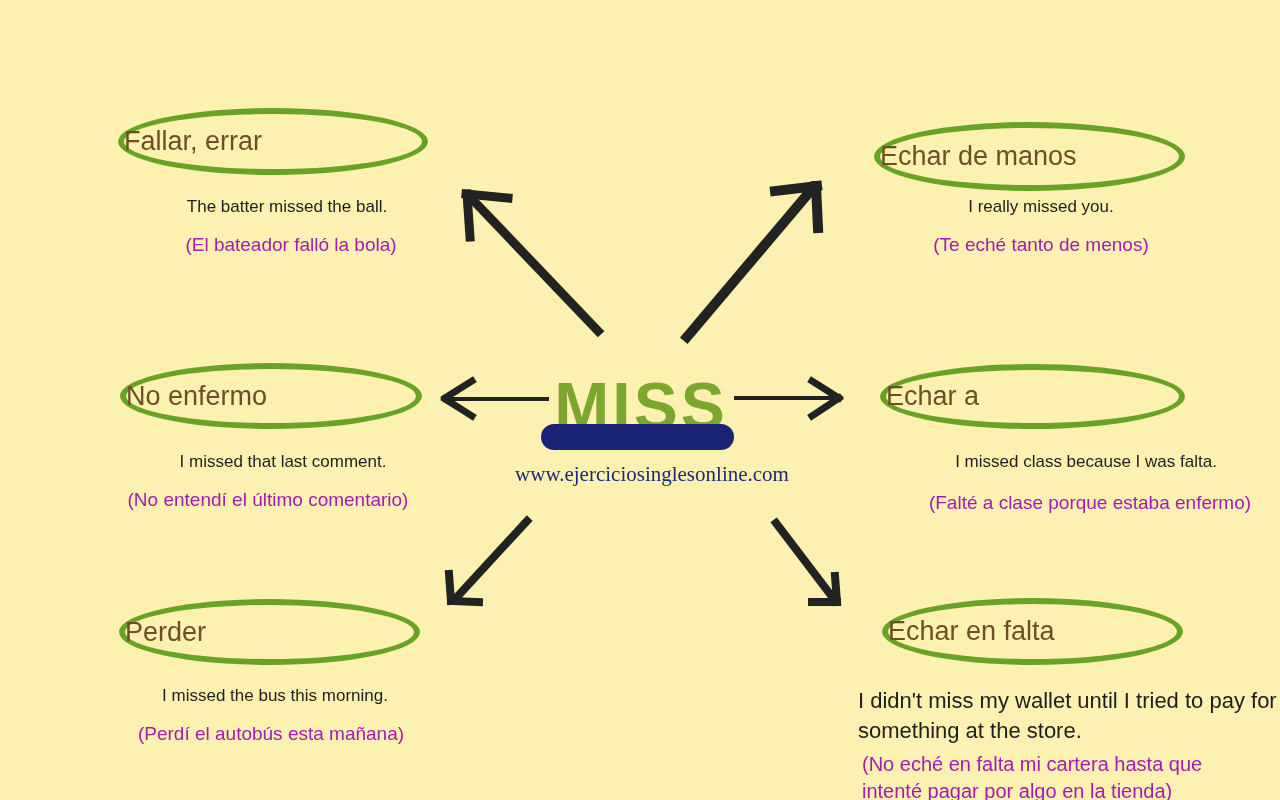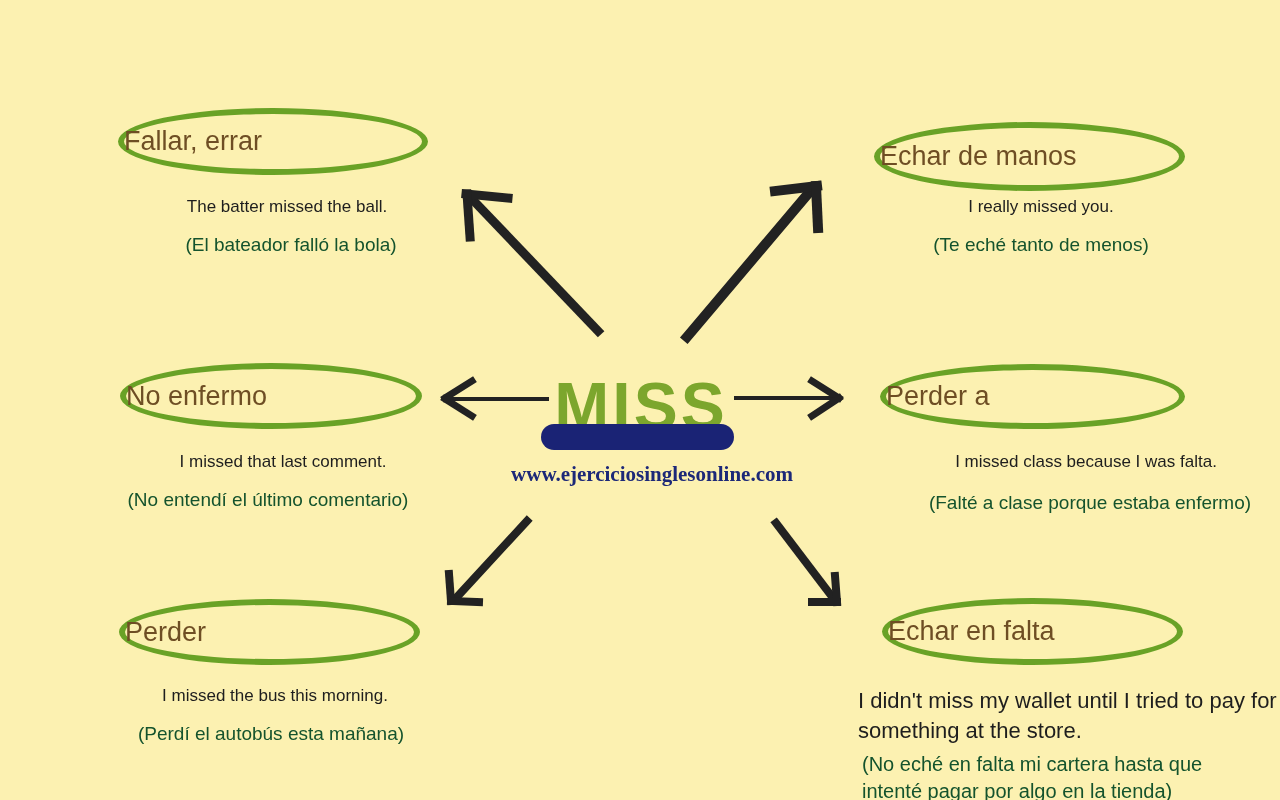--- a/index.html
+++ b/index.html
@@ -32,21 +32,21 @@
   }
   .english {
     position: absolute;
     color: #1E1E1E;
     font-size: 17px;
     white-space: nowrap;
     transform: translateX(-50%);
   }
   .spanish {
     position: absolute;
-    color: #14532d;
+    color: #a21caf;
     font-size: 19px;
     white-space: nowrap;
     transform: translateX(-50%);
   }
   .block {
     transform: none;
     white-space: normal;
     line-height: 1.35;
   }
   .miss-title {
@@ -71,21 +71,20 @@
   }
   .website {
     position: absolute;
     left: 652px;
     top: 462px;
     transform: translateX(-50%);
     font-family: "Liberation Serif", serif;
     color: #1C2878;
     font-size: 21px;
     white-space: nowrap;
-    font-weight: bold;
   }
   svg.arrows {
     position: absolute;
     left: 0;
     top: 0;
     pointer-events: none;
   }
 </style>
 </head>
 <body>
@@ -149,21 +148,21 @@
   <div class="english" style="left:1041px; top:197px;">I really missed you.</div>
   <div class="spanish" style="left:1041px; top:234px;">(Te eché tanto de menos)</div>
 
   <div class="ellipse" style="left:120px; top:363px; width:302px; height:66px;">
     <span class="ellipse-label">No enfermo</span>
   </div>
   <div class="english" style="left:283px; top:452px;">I missed that last comment.</div>
   <div class="spanish" style="left:268px; top:489px;">(No entendí el último comentario)</div>
 
   <div class="ellipse" style="left:880px; top:364px; width:305px; height:65px;">
-    <span class="ellipse-label">Perder a</span>
+    <span class="ellipse-label">Echar a</span>
   </div>
   <div class="english" style="left:1086px; top:452px;">I missed class because I was falta.</div>
   <div class="spanish" style="left:1090px; top:492px;">(Falté a clase porque estaba enfermo)</div>
 
   <div class="ellipse" style="left:119px; top:599px; width:301px; height:66px;">
     <span class="ellipse-label">Perder</span>
   </div>
   <div class="english" style="left:275px; top:686px;">I missed the bus this morning.</div>
   <div class="spanish" style="left:271px; top:723px;">(Perdí el autobús esta mañana)</div>
 

